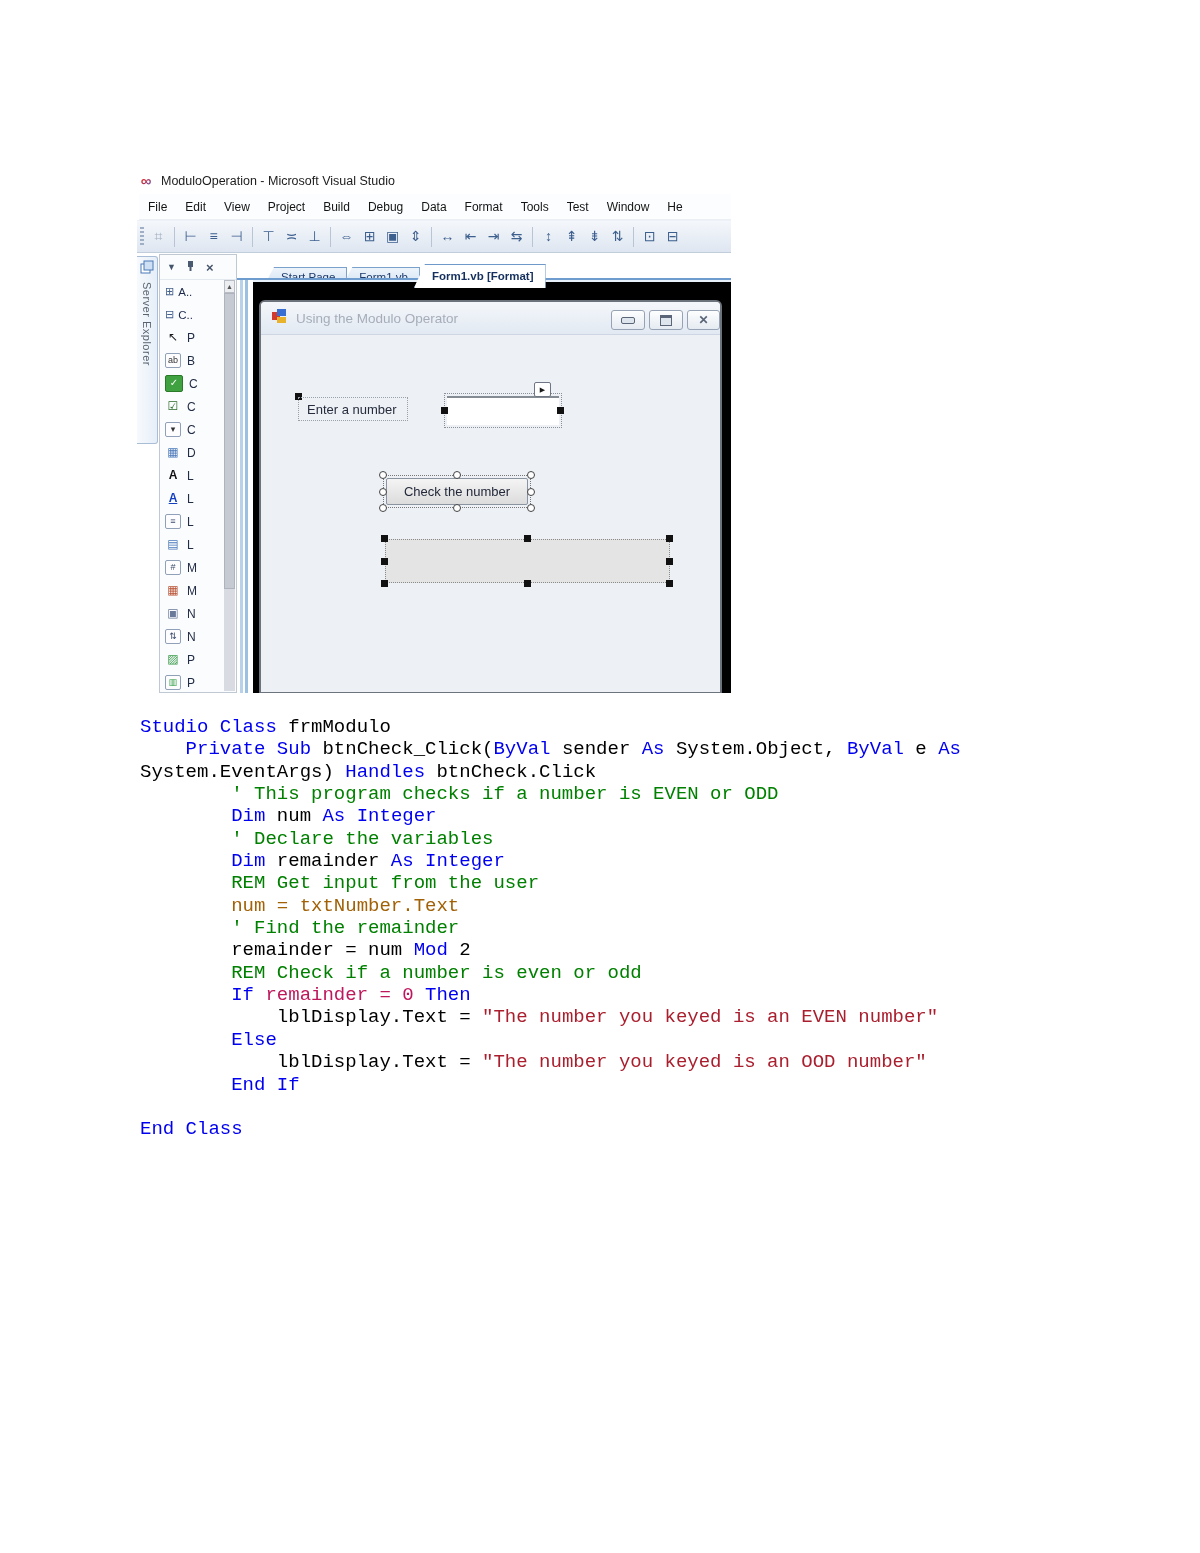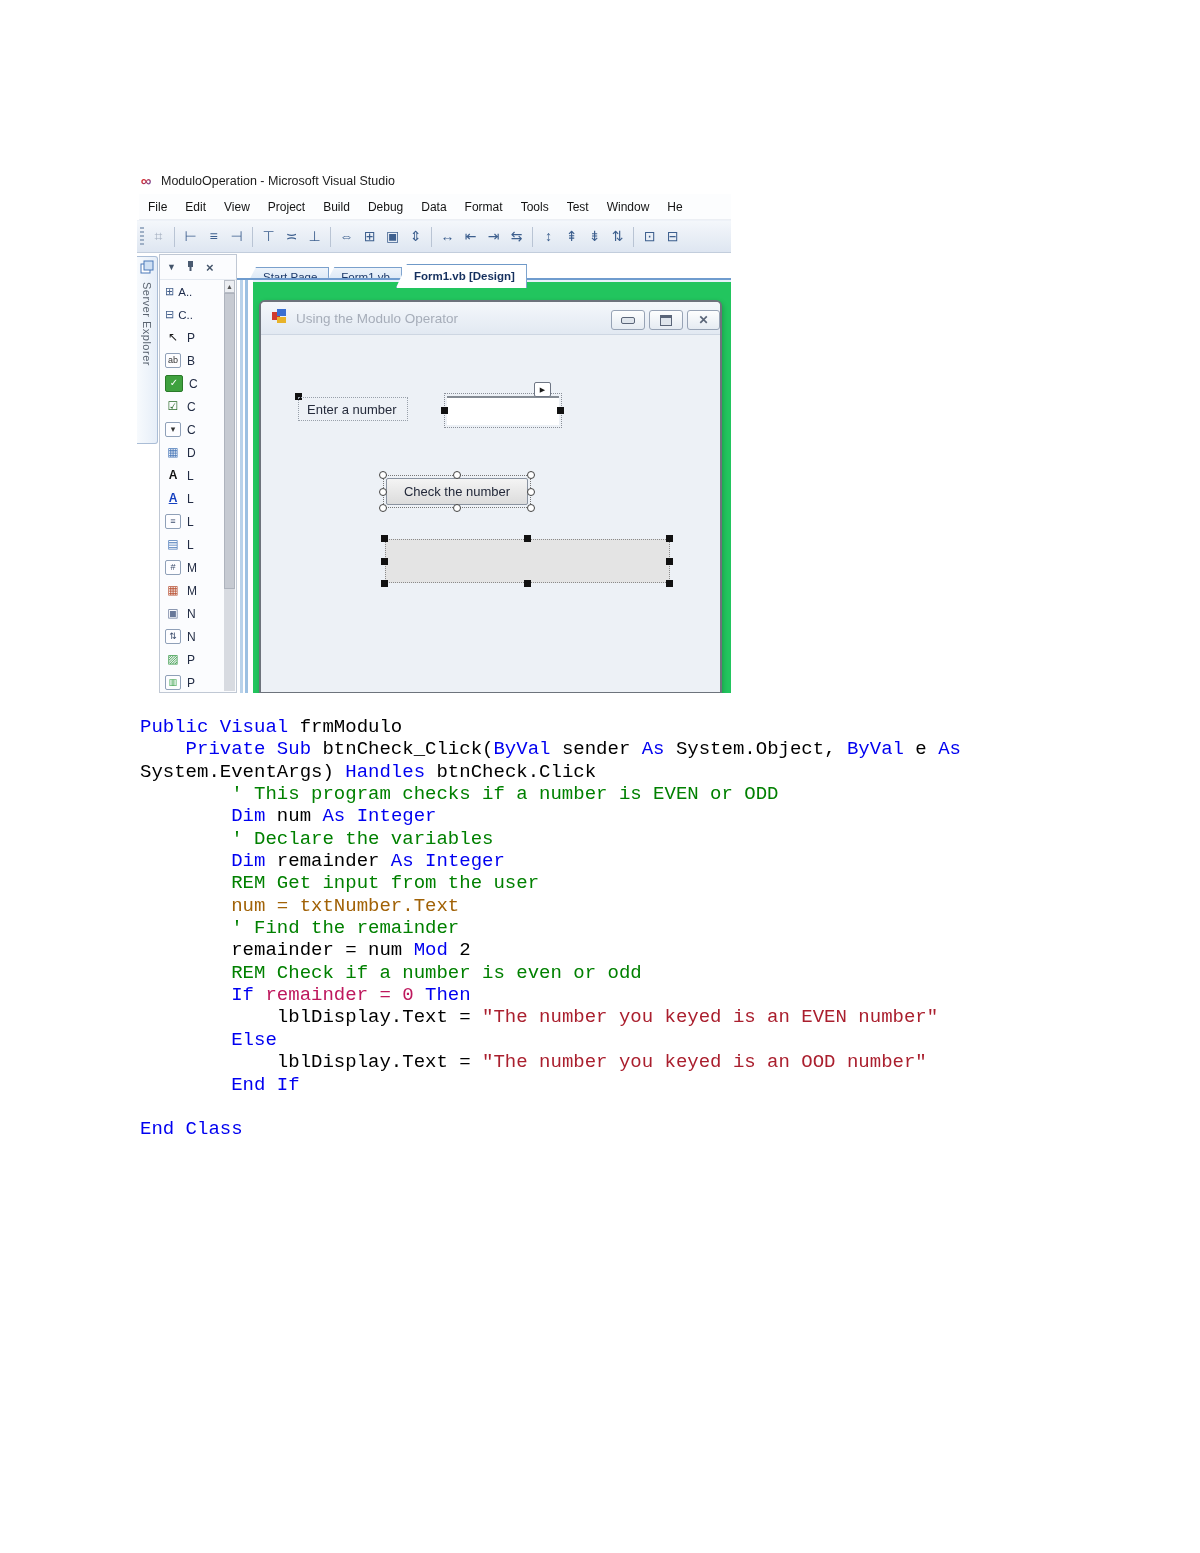--- a/index.html
+++ b/index.html
@@ -53,27 +53,27 @@
                line-height:13px;width:15px;height:15px;}
   .tbx-ico.u{text-decoration:underline;}
   .tbx-letter{font-size:12px;color:#222c44;}
   .tbx-scroll{position:absolute;right:1px;top:25px;width:11px;bottom:1px;background:#d8dbe1;}
   .tbx-up{display:block;height:13px;background:#eceef2;border:1px solid #b8bdc6;box-sizing:border-box;
           font-size:7px;line-height:11px;text-align:center;color:#555;}
   .tbx-thumb{position:absolute;left:0;top:13px;width:11px;height:72%;background:#c6cad2;border:1px solid #aeb3bd;box-sizing:border-box;}
 
   
   .docwell{position:absolute;left:100px;top:84px;width:494px;height:439px;}
-  .tabstrip{position:absolute;left:0;top:0;right:0;height:34px;display:flex;align-items:flex-end;padding-left:8px;}
+  .tabstrip{position:absolute;left:18px;top:0;right:0;height:34px;display:flex;align-items:flex-end;padding-left:8px;}
   .tab{height:17px;line-height:17px;padding:1px 11px 2px 17px;margin-right:-6px;font-size:11.5px;color:#1d3a6b;
        background:linear-gradient(#eef4fb,#cfe0f2);border:1px solid #7aa0cc;border-bottom:none;
        clip-path:polygon(11px 0,100% 0,100% 100%,0 100%);white-space:nowrap;}
   .tab.active{height:20px;line-height:20px;font-weight:bold;color:#15305e;background:#ffffff;
               border-color:#6f99c8;z-index:2;}
-  .well{position:absolute;left:0;top:24px;right:0;bottom:0;background:#22c55e;border-top:2px solid #6f9cce;
+  .well{position:absolute;left:0;top:24px;right:0;bottom:0;background:#000000;border-top:2px solid #6f9cce;
         box-shadow:inset 0 2px 0 #e8f1fa;overflow:hidden;}
   .well-stripes{position:absolute;left:0;top:0;bottom:0;width:16px;
         background:linear-gradient(to right,#ffffff 0 3px,#b9d2ea 3px 6px,#ffffff 6px 8px,#9cc0e2 8px 11px,#ffffff 11px 16px);}
 
   
   .form-win{position:absolute;left:22px;top:20px;width:463px;height:394px;background:#edf1f6;
             border:2px solid #6d737c;border-radius:6px 6px 2px 2px;box-sizing:border-box;
             box-shadow:1px 2px 5px rgba(0,0,0,.22);}
   .form-titlebar{position:absolute;left:0;top:0;right:0;height:33px;border-radius:4px 4px 0 0;
             background:linear-gradient(#f4f7fb,#e2e9f2);border-bottom:1px solid #cdd6e2;
@@ -263,21 +263,21 @@
       <div class="tbx-scroll">
         <span class="tbx-up">▲</span>
         <span class="tbx-thumb"></span>
       </div>
     </div>
 
     <div class="docwell">
       <div class="tabstrip" id="tabstrip">
           <div class="tab">Start Page</div>
           <div class="tab">Form1.vb</div>
-          <div class="tab active">Form1.vb [Design]</div>
+          <div class="tab active">Form1.vb [Format]</div>
         </div>
       <div class="well">
         <div class="well-stripes"></div>
 
         <div class="form-win">
           <div class="form-titlebar">
             <span>
               <svg width="16" height="16">
                   <rect x="1" y="4" width="8" height="8" fill="#d23a2e"></rect>
                   <rect x="6" y="1" width="9" height="7" fill="#3a6fd2"></rect>
@@ -324,21 +324,21 @@
           <span class="h-sq" style="left:120px;top:278px;"></span>
           <span class="h-sq" style="left:263px;top:278px;"></span>
           <span class="h-sq" style="left:405px;top:278px;"></span>
         </div>
 
       </div>
     </div>
   </div>
 
   <div class="code" id="code">
-      <div class="code-line"><span style="color: rgb(0, 0, 240);">Public Visual</span><span style="color: rgb(0, 0, 0);"> frmModulo</span></div>
+      <div class="code-line"><span style="color: rgb(0, 0, 240);">Studio Class</span><span style="color: rgb(0, 0, 0);"> frmModulo</span></div>
       <div class="code-line"><span style="color: rgb(0, 0, 0);">    </span><span style="color: rgb(0, 0, 240);">Private Sub</span><span style="color: rgb(0, 0, 0);"> btnCheck_Click(</span><span style="color: rgb(0, 0, 240);">ByVal</span><span style="color: rgb(0, 0, 0);"> sender </span><span style="color: rgb(0, 0, 240);">As</span><span style="color: rgb(0, 0, 0);"> System.Object, </span><span style="color: rgb(0, 0, 240);">ByVal</span><span style="color: rgb(0, 0, 0);"> e </span><span style="color: rgb(0, 0, 240);">As</span></div>
       <div class="code-line"><span style="color: rgb(0, 0, 0);">System.EventArgs) </span><span style="color: rgb(0, 0, 240);">Handles</span><span style="color: rgb(0, 0, 0);"> btnCheck.Click</span></div>
       <div class="code-line"><span style="color: rgb(0, 128, 0);">        ' This program checks if a number is EVEN or ODD</span></div>
       <div class="code-line"><span style="color: rgb(0, 0, 0);">        </span><span style="color: rgb(0, 0, 240);">Dim</span><span style="color: rgb(0, 0, 0);"> num </span><span style="color: rgb(0, 0, 240);">As</span><span style="color: rgb(0, 0, 0);"> </span><span style="color: rgb(0, 0, 240);">Integer</span></div>
       <div class="code-line"><span style="color: rgb(0, 128, 0);">        ' Declare the variables</span></div>
       <div class="code-line"><span style="color: rgb(0, 0, 0);">        </span><span style="color: rgb(0, 0, 240);">Dim</span><span style="color: rgb(0, 0, 0);"> remainder </span><span style="color: rgb(0, 0, 240);">As</span><span style="color: rgb(0, 0, 0);"> </span><span style="color: rgb(0, 0, 240);">Integer</span></div>
       <div class="code-line"><span style="color: rgb(0, 128, 0);">        REM Get input from the user</span></div>
       <div class="code-line"><span style="color: #a16207;">        num = txtNumber.Text</span></div>
       <div class="code-line"><span style="color: rgb(0, 128, 0);">        ' Find the remainder</span></div>
       <div class="code-line"><span style="color: rgb(0, 0, 0);">        remainder = num </span><span style="color: rgb(0, 0, 240);">Mod</span><span style="color: rgb(0, 0, 0);"> 2</span></div>

